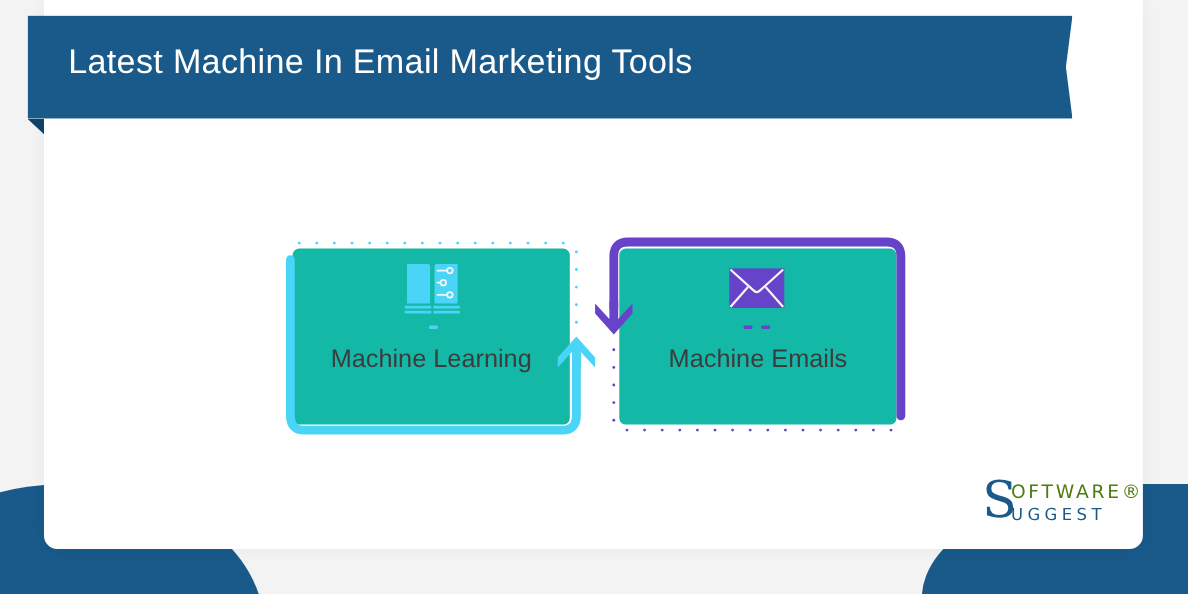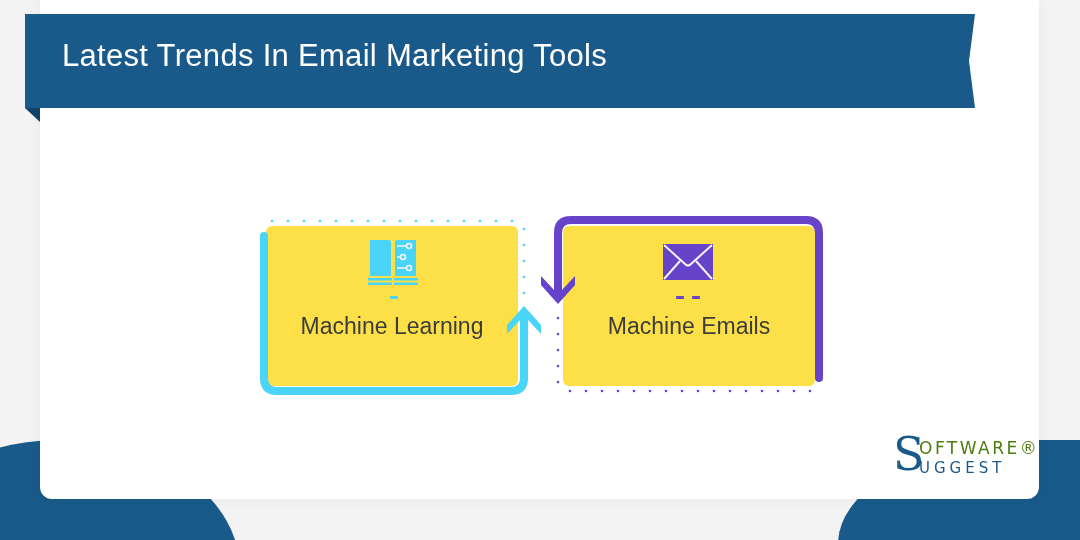--- a/index.html
+++ b/index.html
@@ -52,21 +52,21 @@
       font-size: 31px;
       color: #ffffff;
       font-weight: 500;
       letter-spacing: 0.3px;
       white-space: nowrap;
     }
 
     
     .box {
       position: absolute;
-      background: #fde047;
+      background: #14b8a6;
       border-radius: 6px;
       text-decoration: underline;
     }
     .box-ml { left: 266px; top: 226px; width: 252px; height: 160px; }
     .box-te { left: 563px; top: 226px; width: 252px; height: 160px; }
 
     .label {
       position: absolute;
       width: 100%;
       text-align: center;
@@ -111,21 +111,21 @@
 </head>
 <body>
 
 <div class="blob-left"></div>
 <div class="blob-right"></div>
 
 <div class="card"></div>
 
 <div class="banner"></div>
 <div class="banner-fold"></div>
-<div class="banner-title">Latest Trends In Email Marketing Tools</div>
+<div class="banner-title">Latest Machine In Email Marketing Tools</div>
 
 <div class="box box-ml">
   <div class="label" style="top:86px;">Machine Learning</div>
 </div>
 
 <div class="box box-te">
   <div class="label" style="top:86px;">Machine Emails</div>
 </div>
 
 <svg class="overlay" width="1080" height="540" viewBox="0 0 1080 540">

